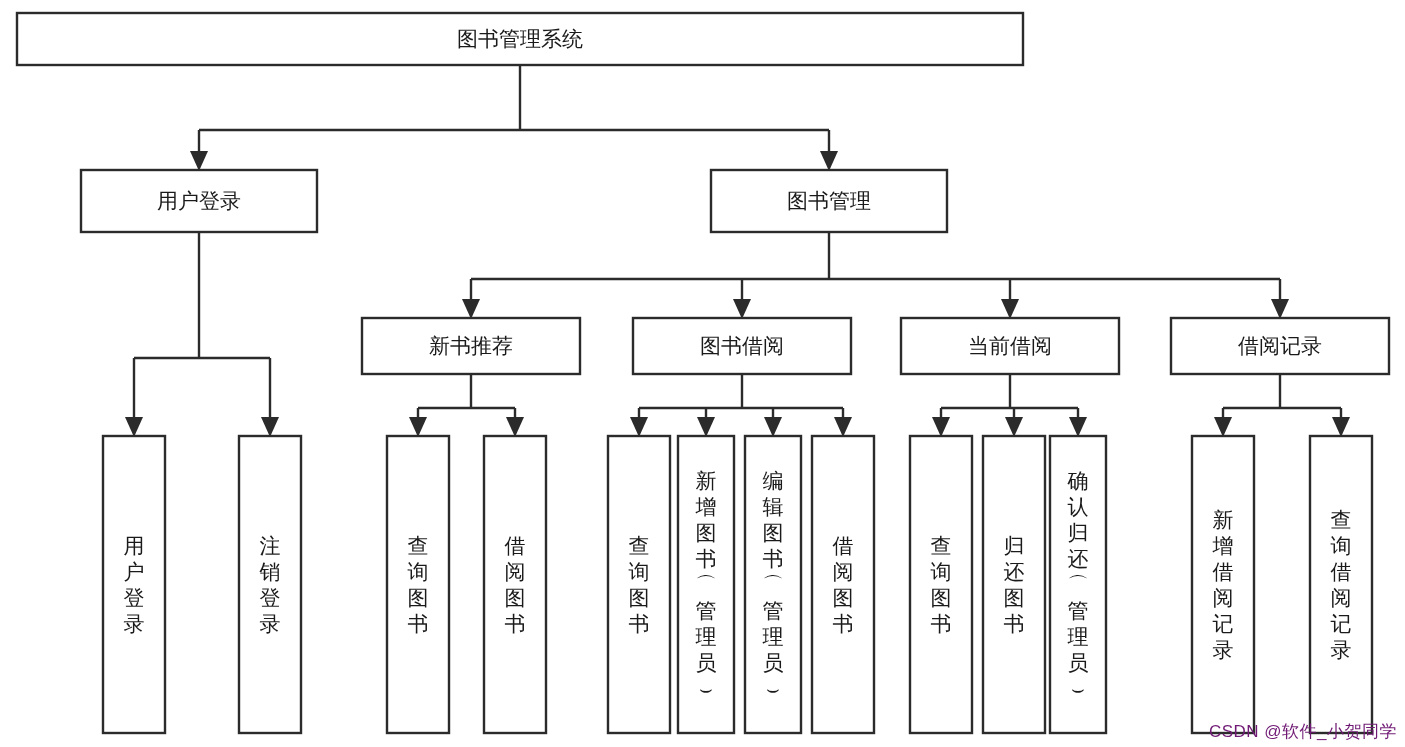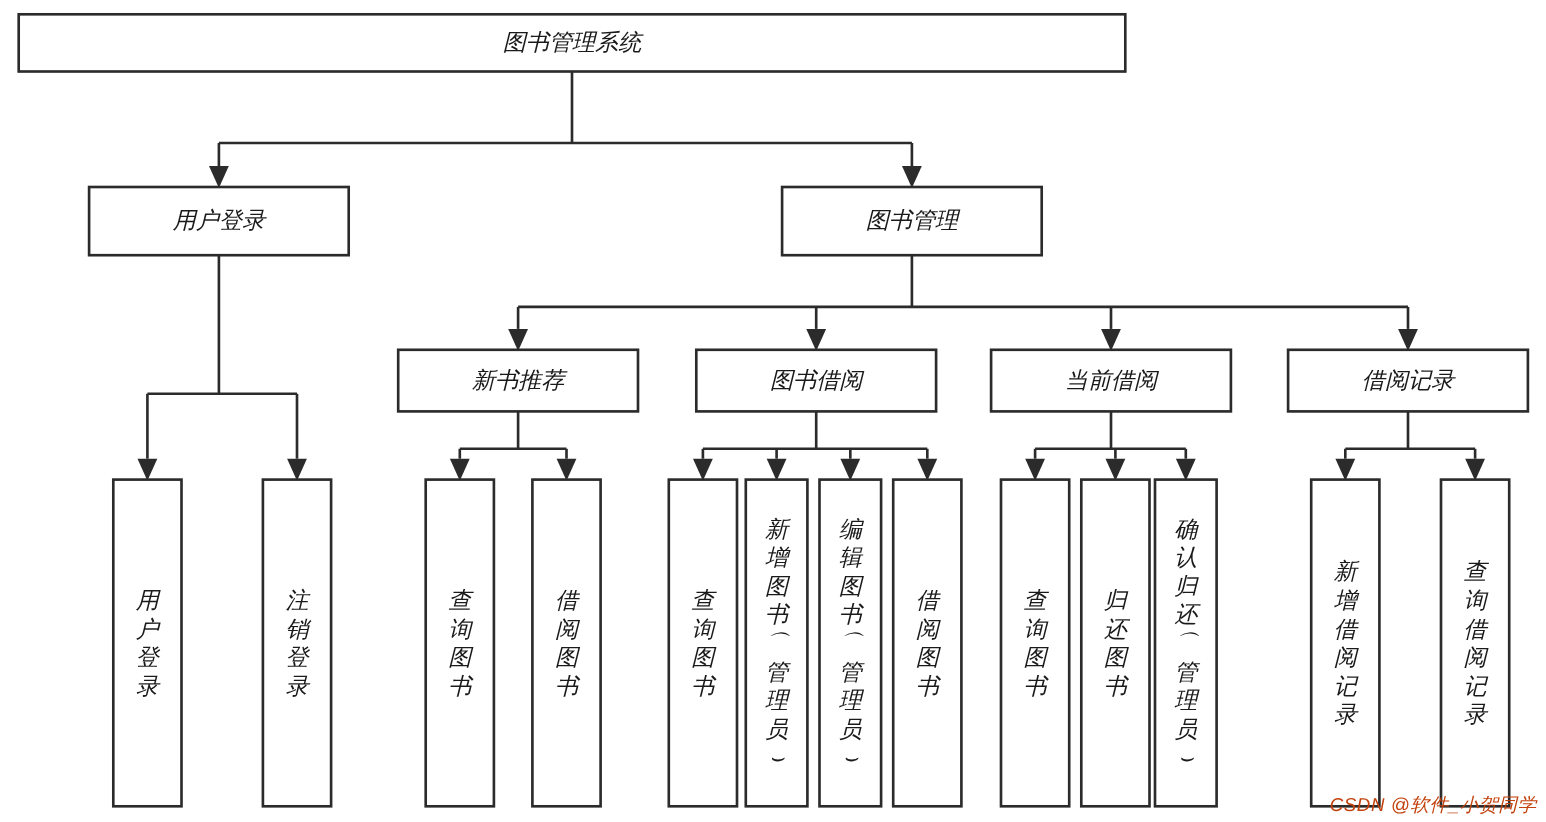--- a/index.html
+++ b/index.html
@@ -11,21 +11,20 @@
     width: 1405px;
     height: 747px;
     font-family: "Liberation Sans", "DejaVu Sans", sans-serif;
     overflow: hidden;
   }
   #diagram-root {
     position: relative;
     width: 1405px;
     height: 747px;
     background: #ffffff;
-    font-style: italic;
   }
   svg#flow-svg {
     position: absolute;
     left: 0;
     top: 0;
     width: 1405px;
     height: 747px;
     display: block;
   }
   .node-rect {
@@ -55,21 +54,21 @@
     font-size: 21px;
     fill: #1a1a1a;
     text-anchor: middle;
   }
   .watermark-text {
     position: absolute;
     right: 8px;
     bottom: 4px;
     font-family: "Liberation Sans", "DejaVu Sans", sans-serif;
     font-size: 17px;
-    color: #c2410c;
+    color: #701a75;
     letter-spacing: 0.5px;
     white-space: nowrap;
     user-select: none;
   }
 </style>
 </head>
 <body>
 
 <div id="diagram-root">
 

